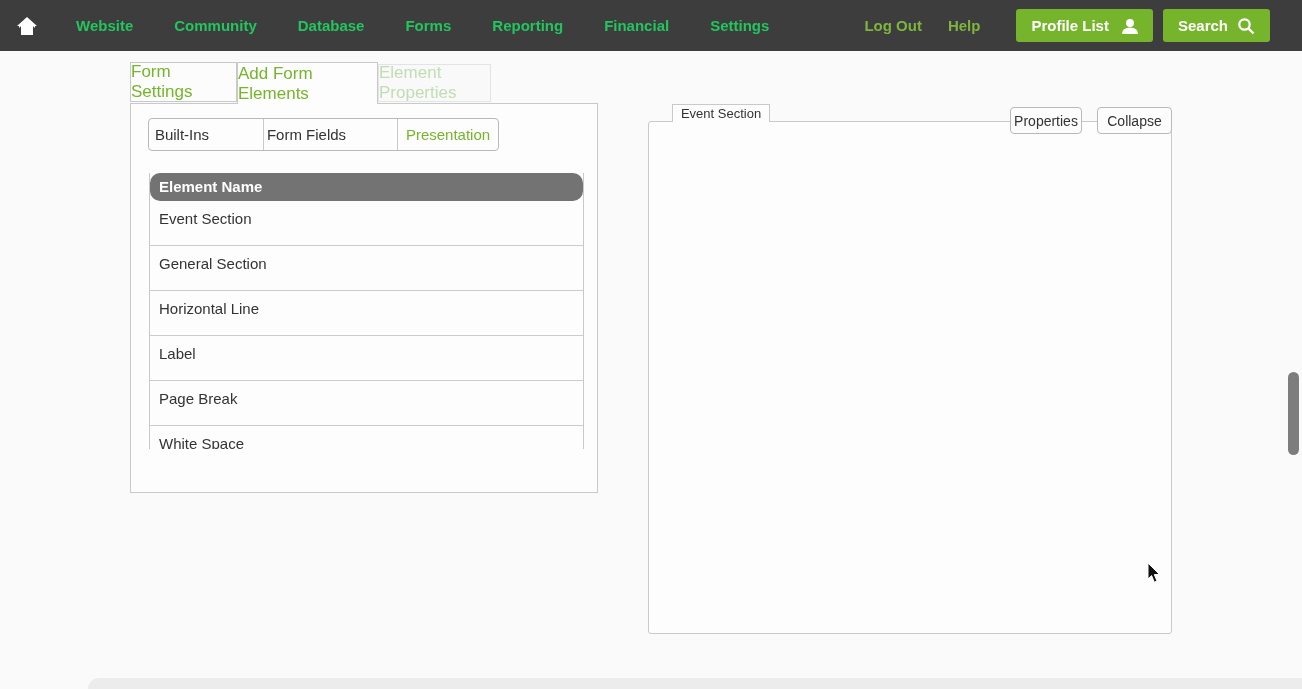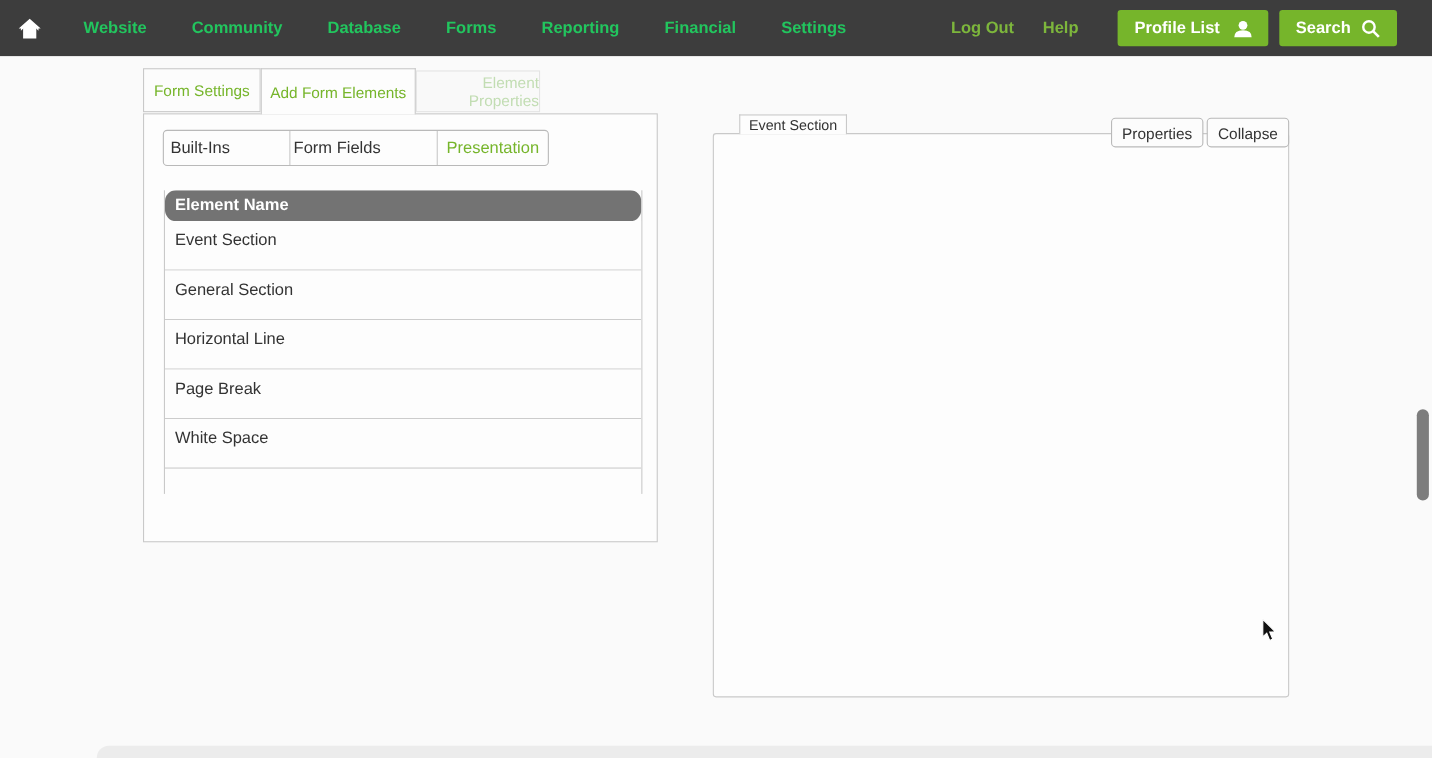--- a/index.html
+++ b/index.html
@@ -30,21 +30,21 @@
     height:33px; border:none; border-radius:3px;
     display:flex; align-items:center; padding:0 15px; margin-left:10px; cursor:pointer;
   }
   .greenbtn .bicon { margin-left:9px; display:flex; align-items:center; }
 
   
   .tab {
     position:absolute; top:62px; height:40px;
     background:#fcfcfc; border:1px solid #c9c9c9;
     display:flex; align-items:center; justify-content:center;
-    font-size:14px; cursor:pointer; z-index:1;text-align:right;
+    font-size:17px; cursor:pointer; z-index:1;
   }
   .tab-active {
     top:62px; height:42px; border-bottom:none; background:#fdfdfd; z-index:3;
     color:#76b52b;
   }
   .tab-inactive { color:#76b52b; }
   .tab-disabled { top:64px; height:38px; background:#f9f9f9; border-color:#e4e4e4; color:#c2ddb3; cursor:default; }
 
   
   .left-panel {
@@ -193,29 +193,30 @@
     <div class="subtab" style="width:66px;">Built-Ins</div>
     <div class="subtab" style="width:86px;">Form Fields</div>
     <div class="subtab active" style="width:101px;">Presentation</div>
   </div>
 
   <div class="elements-table">
     <div class="etable-header">Element Name</div>
     <div class="etable-row">Event Section</div>
     <div class="etable-row">General Section</div>
     <div class="etable-row">Horizontal Line</div>
+    <div class="etable-row">Label</div>
     <div class="etable-row">Page Break</div>
     <div class="etable-row">White Space</div>
   </div>
 </div>
 
 <div class="right-panel"></div>
 
 <div class="section-tab">Event Section</div>
-<div class="panel-btn" style="left:1010px; width:84px;">Properties</div>
+<div class="panel-btn" style="left:1010px; width:72px;">Properties</div>
 <div class="panel-btn" style="left:1097px; width:75px;">Collapse</div>
 
 <div class="msg-box">
   <span>Register for this event below.</span>
 </div>
 
 <div class="reg-btn" style="left:706px; width:127px;">Register Yourself</div>
 <div class="reg-btn" style="left:840px; width:157px;">Register Linked Profile</div>
 <div class="reg-btn" style="left:1002px; width:111px;">Register Guest</div>
 

